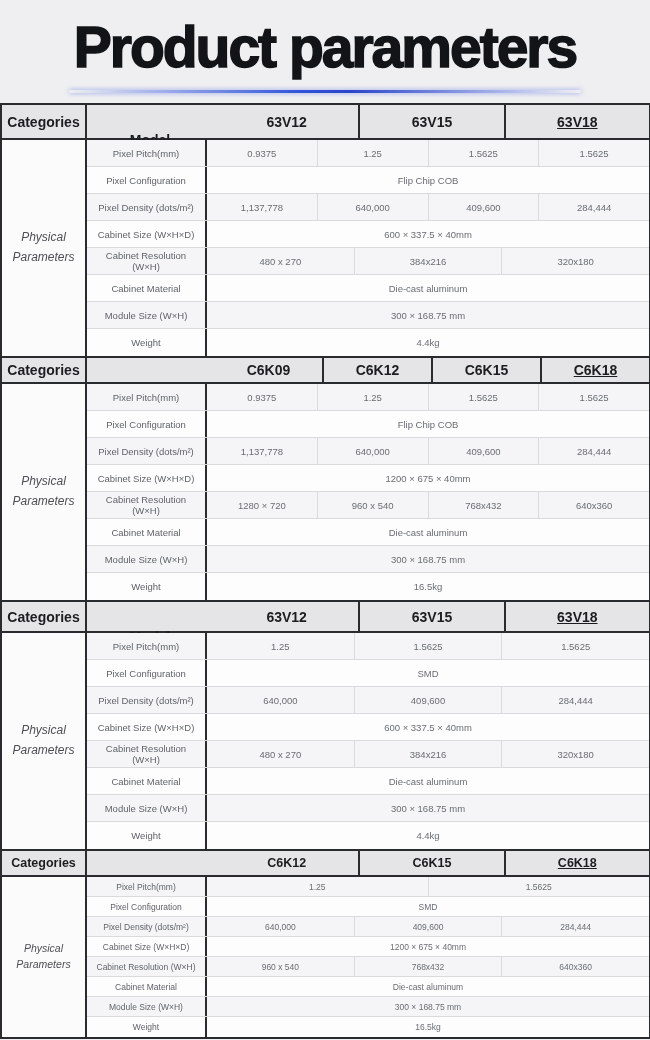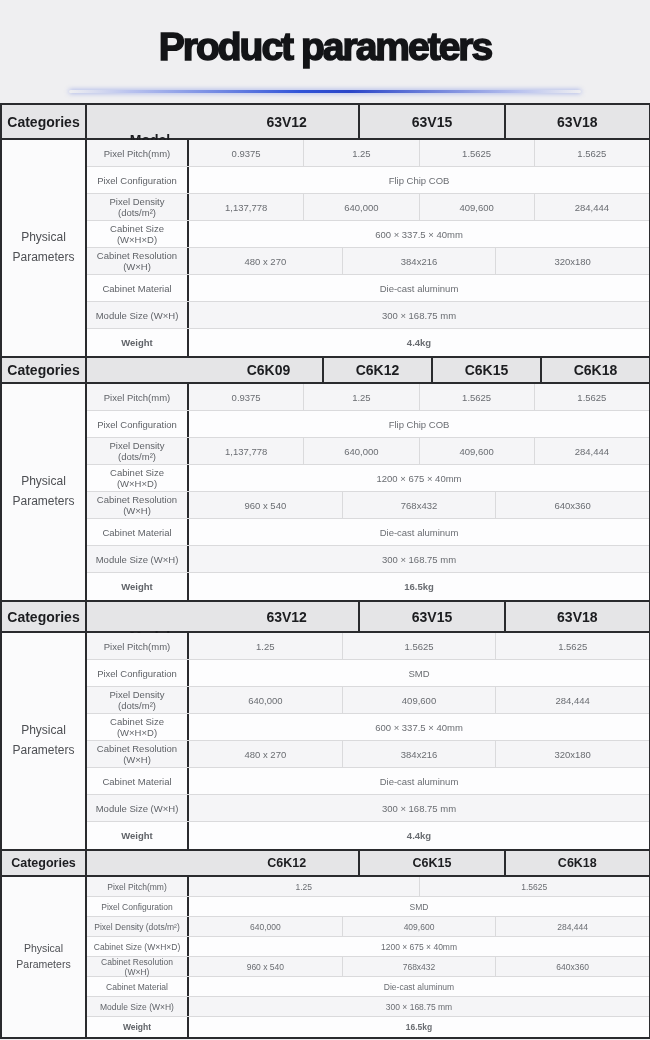--- a/index.html
+++ b/index.html
@@ -5,21 +5,21 @@
   * { margin:0; padding:0; box-sizing:border-box; }
   html,body { width:650px; height:1040px; overflow:hidden; }
   body {
     background:#efeff1;
     font-family:"Liberation Sans","DejaVu Sans",sans-serif;
     color:#1b1c1e;
   }
   
   .title-wrap { padding-top:6px; text-align:center; }
   .page-title {
-    font-size:39px;
+    font-size:57px;
     font-weight:bold;
     letter-spacing:-2px;
     color:#131417;
     line-height:82px;
     -webkit-text-stroke:1.5px #131417;
   }
   .title-underline {
     width:512px; height:3px; margin:2px auto 10px auto; border-radius:3px;
     background:linear-gradient(90deg,
       rgba(120,140,235,0) 0%,
@@ -39,42 +39,42 @@
   }
   .tbl0 .hdr { height:37px; }
   .tbl1 .hdr { height:28px; }
   .tbl2 .hdr { height:33px; }
   .tbl3 .hdr { height:28px; }
   .hcell {
     display:flex; align-items:center; justify-content:center;
     font-weight:bold; font-size:14px; color:#1c1d20;
     border-right:2px solid #2a2b2e;
   }
-  .hcell:last-child { border-right:none; }
+  .hcell:last-child { border-right:none;text-decoration:underline; }
   .tbl3 .hcell { font-size:12.5px; }
   .col-cat  { width:85px; flex:none; }
   .col-lbl  { width:128px; flex:none;margin-top:35px; }
   .col-val  { flex:1; }
   
   .bodywrap { display:flex; background:#fbfbfc; }
   .catcell {
     width:85px; flex:none;
     display:flex; align-items:center; justify-content:center; text-align:center;
     font-size:12px; line-height:1.65; color:#4d4f53;
-    border-right:2px solid #2a2b2e; padding:0 6px;
+    border-right:2px solid #2a2b2e; padding:0 6px;font-style:italic;
   }
   .tbl3 .catcell { font-size:10.5px; line-height:1.5; }
   .rows { flex:1; display:flex; flex-direction:column; }
   .trow { display:flex; height:27px; border-bottom:1px solid #dadadc; }
   .tbl3 .trow { height:20px; }
-  .trow:last-child { border-bottom:none;font-weight:bold; }
+  .trow:last-child { border-bottom:none; }
   .trow:nth-child(odd)  { background:#f5f5f7; }
   .trow:nth-child(even) { background:#fdfdfe; }
   .lblcell {
-    width:102px; flex:none;
+    width:120px; flex:none;
     display:flex; align-items:center; justify-content:center; text-align:center;
     font-size:9.5px; color:#606368; border-right:2px solid #2a2b2e; padding:0 4px;
   }
   .valcell {
     flex:1; display:flex; align-items:center; justify-content:center;
     font-size:9.5px; color:#6a6d72; border-right:1px solid #dadadc;
   }
   .valcell:last-child { border-right:none; }
   .spancell { border-right:none; }
   .tbl3 .lblcell, .tbl3 .valcell { font-size:8.5px; }
@@ -171,20 +171,21 @@
             <div class="valcell">640,000</div>
             <div class="valcell">409,600</div>
             <div class="valcell">284,444</div>
           </div>
           <div class="trow">
             <div class="lblcell">Cabinet Size (W×H×D)</div>
             <div class="valcell spancell">1200 × 675 × 40mm</div>
           </div>
           <div class="trow">
             <div class="lblcell">Cabinet Resolution (W×H)</div>
+            <div class="valcell">1280 × 720</div>
             <div class="valcell">960 x 540</div>
             <div class="valcell">768x432</div>
             <div class="valcell">640x360</div>
           </div>
           <div class="trow">
             <div class="lblcell">Cabinet Material</div>
             <div class="valcell spancell">Die-cast aluminum</div>
           </div>
           <div class="trow">
             <div class="lblcell">Module Size (W×H)</div>

